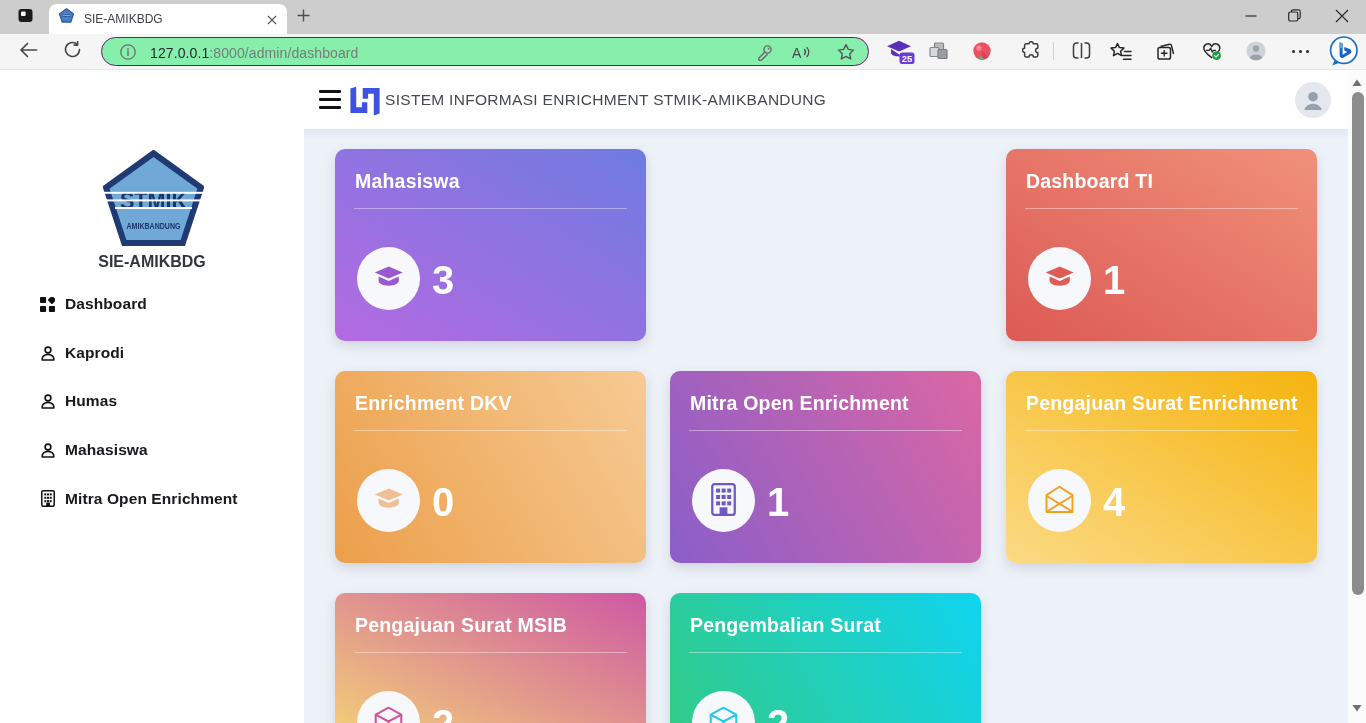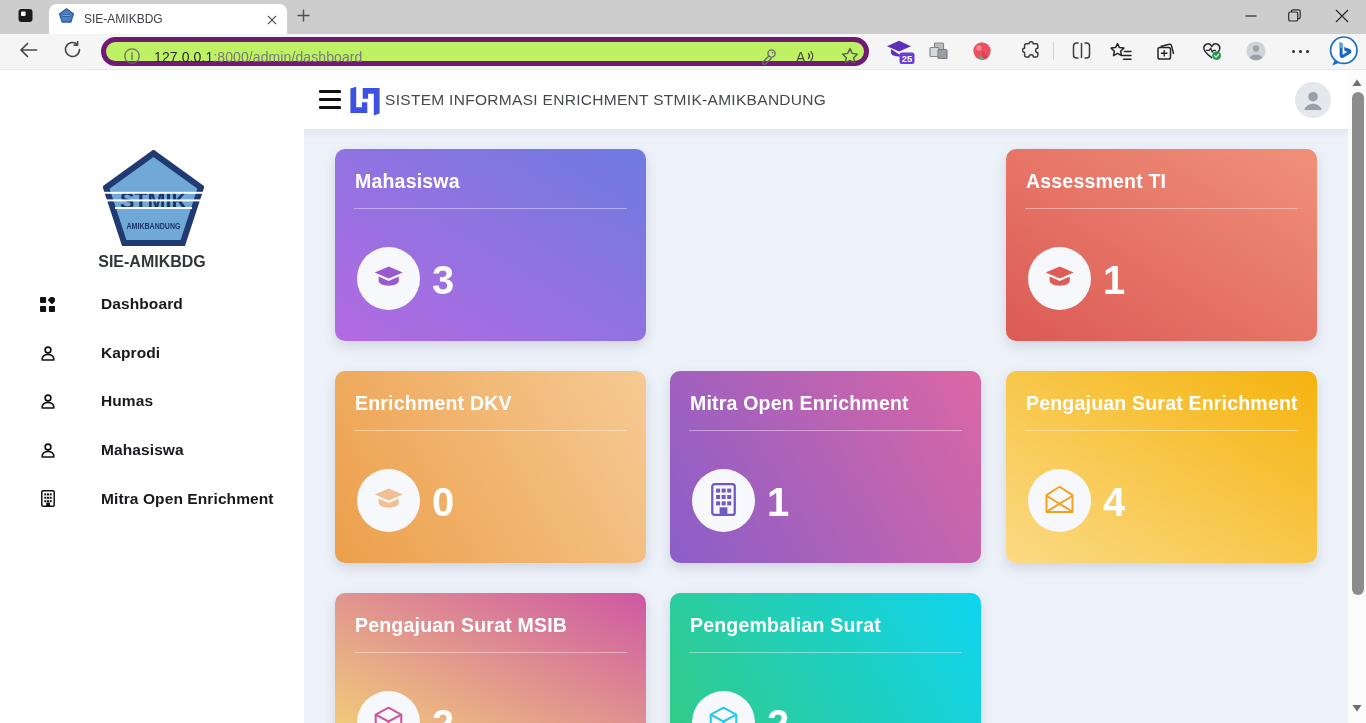--- a/index.html
+++ b/index.html
@@ -3,35 +3,35 @@
 <meta charset="utf-8">
 <style>
   * { margin:0; padding:0; box-sizing:border-box; }
   html,body { width:1366px; height:723px; overflow:hidden; font-family:"Liberation Sans", sans-serif; }
   .abs { position:absolute; }
   
   #titlebar { position:absolute; left:0; top:0; width:1366px; height:34px; background:#cdcdcd; }
   #tab { position:absolute; left:49px; top:4px; width:238px; height:30px; background:#ffffff; border-radius:8px 8px 0 0; }
   #tabtitle { position:absolute; left:35px; top:8px; font-size:12px; color:#3f4246; }
   #toolbar { position:absolute; left:0; top:34px; width:1366px; height:36px; background:#f5f5f5; border-bottom:1px solid #e8e8e8; }
-  #pill { position:absolute; left:101px; top:3px; width:768px; height:29px; background:#bef264; border:5px solid #701a75; border-radius:15px; }
+  #pill { position:absolute; left:101px; top:3px; width:768px; height:29px; background:#86efac; border:1px solid #701a75; border-radius:15px; }
   #url { position:absolute; left:48px; top:7px; font-size:14px; color:#7a7a7a; letter-spacing:0.1px;}
   #url b { color:#27292b; font-weight:normal; }
   
   #page { position:absolute; left:0; top:70px; width:1366px; height:653px; background:#ffffff; }
   #content { position:absolute; left:304px; top:59px; width:1044px; height:594px; background:#edf1f8; }
   #ctopshadow { position:absolute; left:0; top:0; width:1044px; height:10px; background:linear-gradient(#e3e7f0,#edf1f8); }
   #header { position:absolute; left:0; top:0; width:1348px; height:59px; background:#ffffff; }
   #htitle { position:absolute; left:385px; top:21px; font-size:15.5px; font-weight:normal; color:#45484c; letter-spacing:0.3px; }
   #havatar { position:absolute; left:1295px; top:12px; width:36px; height:36px; border-radius:50%; background:#e4e7eb; }
   
   #sidebar { position:absolute; left:0; top:59px; width:336px; height:594px; background:#ffffff; }
   #brand { position:absolute; left:0; top:124px; width:304px; text-align:center; font-size:16px; font-weight:bold; color:#32353a; }
   .mitem { position:absolute; left:40px; width:264px; height:20px; }
-  .mtext { position:absolute; left:25px; top:0px; font-size:15.5px; font-weight:bold; color:#17191d; letter-spacing:0.1px;margin-left:36px; }
+  .mtext { position:absolute; left:25px; top:0px; font-size:15.5px; font-weight:bold; color:#17191d; letter-spacing:0.1px; }
   
   .card { position:absolute; width:311px; height:192px; border-radius:10px; box-shadow:0 5px 12px rgba(80,90,120,0.18); }
   .ctitle { position:absolute; left:20px; top:21px; font-size:19.5px; font-weight:bold; color:#fff; letter-spacing:0.2px; }
   .chr { position:absolute; left:19px; right:19px; top:59px; height:1px; background:rgba(255,255,255,0.4); }
   .ccircle { position:absolute; left:22px; top:98px; width:63px; height:63px; border-radius:50%; background:#f7f8fc; }
   .cnum { position:absolute; left:97px; top:109px; font-size:40px; font-weight:bold; color:#fff; }
   .cicon { position:absolute; left:15px; top:13.5px; }
   
   #scroll { position:absolute; left:1348px; top:0px; width:18px; height:653px; background:#fbfbfb; }
   #thumb { position:absolute; left:3.5px; top:22px; width:12px; height:503px; border-radius:6px; background:#8c8c8c; }
@@ -238,21 +238,21 @@
           <svg class="cicon" width="33" height="33" viewBox="0 0 32 32">
             <g fill="#9b59cf">
         <path d="M16.2,5.4 L29.8,11.2 L16.2,17 L2.6,11.2 Z"></path>
         <path d="M6.4,15.0 L16.2,19.3 L26,15.0 V18.9 C26,22.1 21.6,23.9 16.2,23.9 C10.8,23.9 6.4,22.1 6.4,18.9 Z"></path>
       </g>
           </svg>
         </div>
       <div class="cnum">3</div>
     </div>
     <div class="card" style="left:702px;top:20px;background:linear-gradient(to bottom left,#f0917a,#dc5a55)">
-      <div class="ctitle">Assessment TI</div>
+      <div class="ctitle">Dashboard TI</div>
         <div class="chr"></div>
       <div class="ccircle">
           <svg class="cicon" width="33" height="33" viewBox="0 0 32 32">
             <g fill="#df5b55">
         <path d="M16.2,5.4 L29.8,11.2 L16.2,17 L2.6,11.2 Z"></path>
         <path d="M6.4,15.0 L16.2,19.3 L26,15.0 V18.9 C26,22.1 21.6,23.9 16.2,23.9 C10.8,23.9 6.4,22.1 6.4,18.9 Z"></path>
       </g>
           </svg>
         </div>
       <div class="cnum">1</div>

